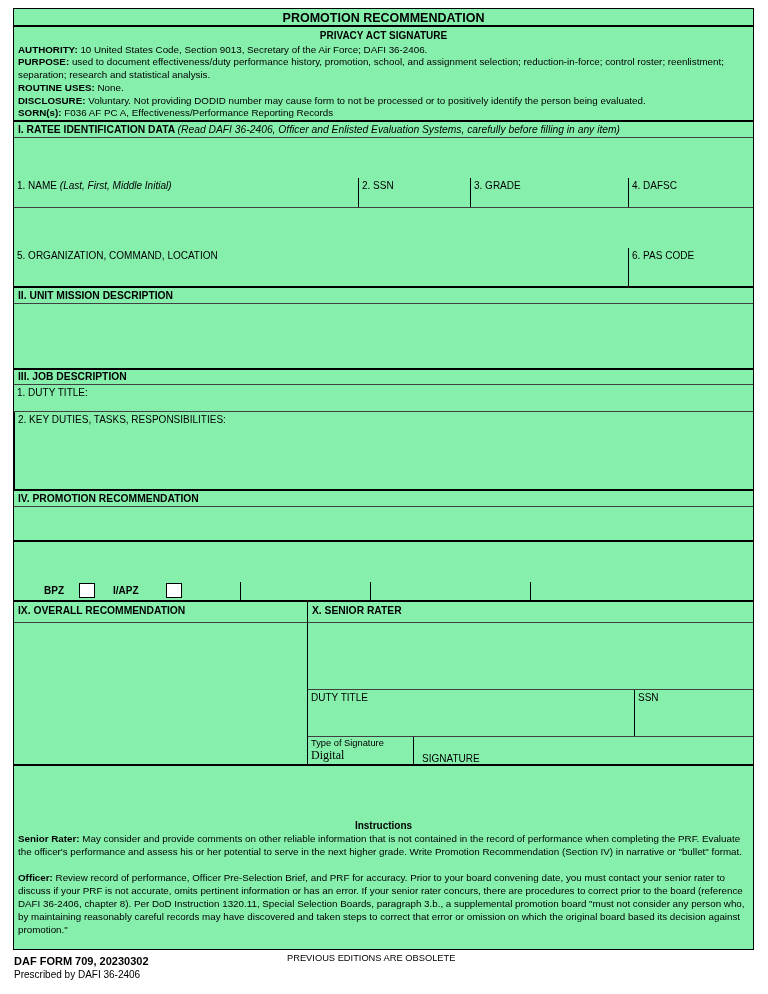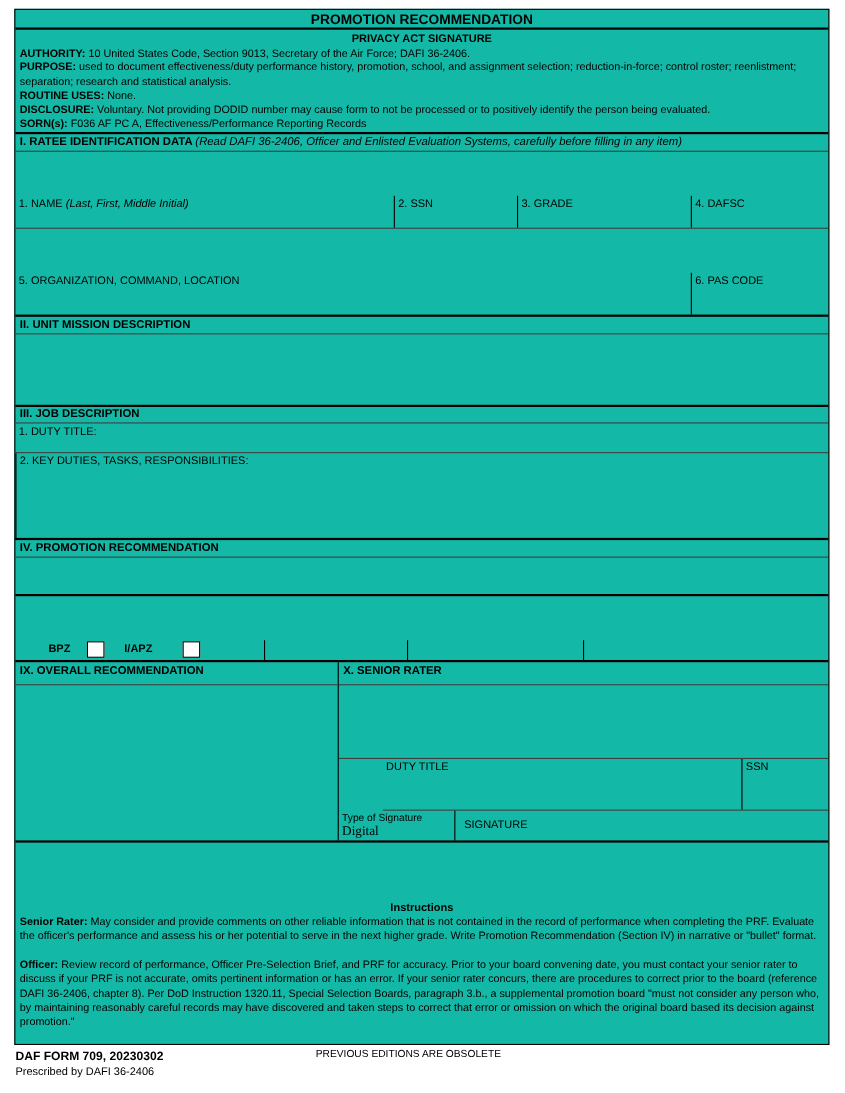--- a/index.html
+++ b/index.html
@@ -1,20 +1,20 @@
 <!DOCTYPE html>
 <html><head>
 <meta charset="utf-8">
 <style>
   * { margin:0; padding:0; box-sizing:border-box; }
   html,body { width:768px; height:994px; background:#ffffff; color:#000;
     font-family:"Liberation Sans", sans-serif; font-size:10px; }
   .page { position:relative; width:768px; height:994px; background:#fff; overflow:hidden; }
   .form-box { position:absolute; left:13px; top:8px; width:741px; height:942px;
-    border:1px solid #000; background:#14b8a6; display:flex; flex-direction:column; }
+    border:1px solid #000; background:#86efac; display:flex; flex-direction:column; }
   .b { font-weight:bold; }
   .i { font-style:italic; }
   .row { display:flex;margin-top:40px; }
   .cell { padding:2px 3px; }
   .cell + .cell { border-left:1px solid #000; }
   .bd1 { border-bottom:1px solid #404040; }
   .bd2 { border-bottom:2px solid #000; }
   .title-row { height:18px; text-align:center; font-weight:bold; font-size:12.5px; padding-top:2px; }
   .privacy { height:105px; padding:3px 4px 0 4px; font-size:9.8px; line-height:12.7px; }
   .privacy-heading { text-align:center; font-weight:bold; font-size:10px; margin-bottom:1px; }
@@ -36,27 +36,27 @@
   .w-org { width:614px; }
   .w-v { width:226px; } .w-vi { width:130px; } .w-vii { width:160px; }
   .flex1 { flex:1; }
   .chk-row { display:flex; align-items:center; padding-left:30px; }
   .chk-label { font-weight:bold; }
   .checkbox { display:inline-block; width:16px; height:15px; border:1px solid #000; background:#fff; }
   .ixx { height:169px; display:flex; }
   .col-ix { width:293px; display:flex; flex-direction:column; }
   .col-x { flex:1; border-left:1px solid #000; display:flex; flex-direction:column; }
   .x-blank { height:67px; }
-  .x-dutyrow { height:47px; display:flex;margin-left:40px; }
+  .x-dutyrow { height:47px; display:flex; }
   .w-xduty { width:326px; }
   .x-sigrow { flex:1; display:flex; }
   .w-sigtype { width:105px; padding:1px 3px; }
   .sigtype-label { font-size:9.3px; }
   .sigtype-value { font-family:"Liberation Serif", serif; font-size:12px; }
-  .sig-cell { flex:1; display:flex; align-items:center; padding-left:8px; }
+  .sig-cell { flex:1; display:flex; align-items:flex-end; padding-left:8px; }
   .instructions { flex:1; padding:53px 4px 0 4px; font-size:9.8px; line-height:13px; }
   .instructions-heading { text-align:center; font-weight:bold; font-size:10px; margin-bottom:0px; }
   .para { margin-bottom:13px; }
   .footer-formnum { position:absolute; left:14px; top:955px; font-weight:bold; font-size:11px; }
   .footer-prescribed { position:absolute; left:14px; top:969px; font-size:10px; }
   .footer-obsolete { position:absolute; left:287px; top:953px; font-size:9.3px; }
 </style>
 </head>
 <body>
 

